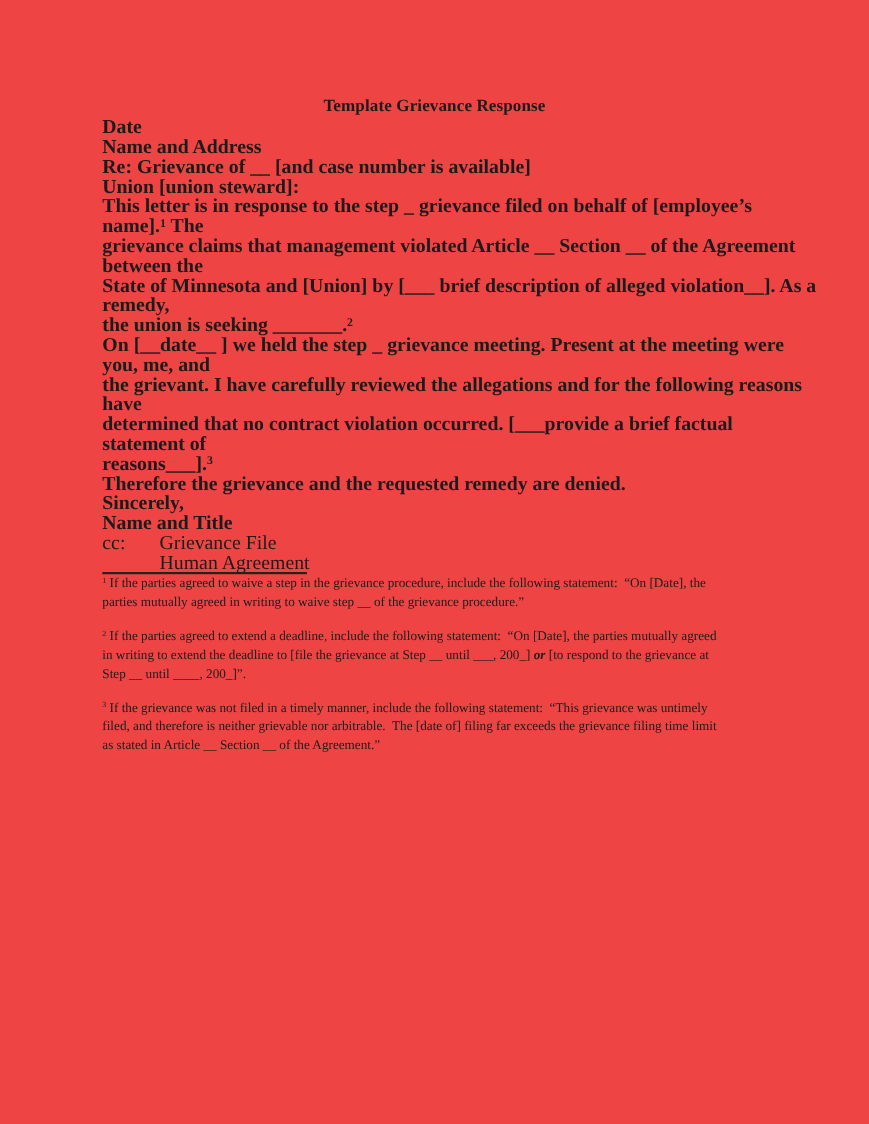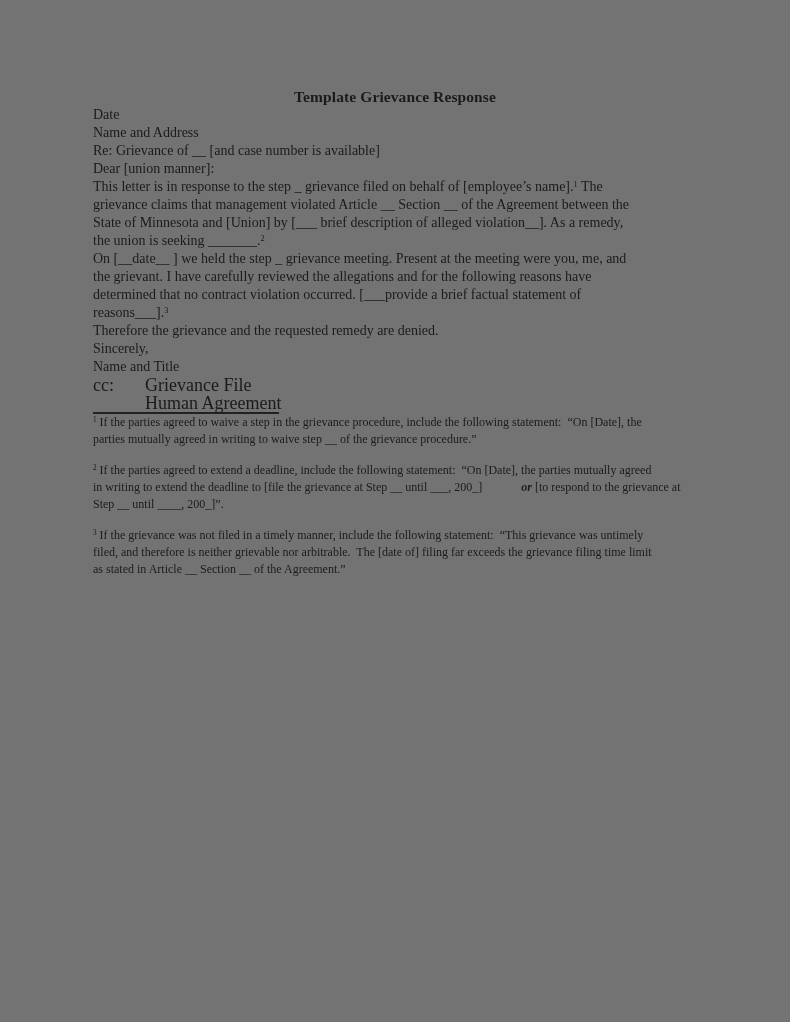--- a/index.html
+++ b/index.html
@@ -1,21 +1,21 @@
 <!DOCTYPE html>
 <html><head>
 <meta charset="utf-8">
 <style>
   html, body { margin: 0; padding: 0; background: #e8e8e8; }
   .page {
     position: relative;
     width: 790px;
     height: 1022px;
     margin: 0 auto;
-    background: #737373;
+    background: #ef4444;
     font-family: "Liberation Serif", "DejaVu Serif", serif;
     color: #1b1b1b;
     overflow: hidden;
   }
   .content {
     position: absolute;
     left: 93px;
     top: 88px;
     width: 650px;
   }
@@ -23,23 +23,24 @@
 
   .title {
     width: 604px;
     font-size: 15.5px;
     line-height: 18px;
     font-weight: bold;
     text-align: center;
     letter-spacing: 0.1px;
   }
   .line, .para {
-    font-size: 14px;
+    font-size: 18px;
     line-height: 18px;
     white-space: pre-wrap;
+    font-weight: bold;
   }
   .date      { margin-top: 42px; }
   .addr      { margin-top: 18px; }
   .re        { margin-top: 18px; padding-left: 47px; }
   .salut     { margin-top: 18px; }
   .p1        { margin-top: 17px; }
   .p2        { margin-top: 17px; }
   .p3        { margin-top: 18px; }
   .closing   { margin-top: 17px; }
   .sig       { margin-top: 52px; }
@@ -61,37 +62,37 @@
     width: 186px;
     border-top: 2px solid #222222;
     margin-bottom: 7px;
   }
   .fn {
     font-size: 12px;
     line-height: 17px;
     white-space: pre-wrap;
   }
   .fn + .fn { margin-top: 14px; }
-  .bold-italic { font-weight: bold; font-style: italic; margin-left: 36px; }
+  .bold-italic { font-weight: bold; font-style: italic; }
 </style>
 </head>
 <body>
 
 <div class="page">
   <div class="content">
 
     <h1 class="title">Template Grievance Response</h1>
 
     <p class="line date">Date</p>
 
     <p class="line addr">Name and Address</p>
 
     <p class="line re">Re: Grievance of __ [and case number is available]</p>
 
-    <p class="line salut">Dear [union manner]:</p>
+    <p class="line salut">Union [union steward]:</p>
 
     <p class="para p1"><span>This letter is in response to the step _ grievance filed on behalf of [employee’s name].</span><sup class="fnref">1</sup><span> The
 grievance claims that management violated Article __ Section __ of the Agreement between the
 State of Minnesota and [Union] by [___ brief description of alleged violation__]. As a remedy,
 the union is seeking _______.</span><sup class="fnref">2</sup></p>
 
     <p class="para p2"><span>On [__date__ ] we held the step _ grievance meeting. Present at the meeting were you, me, and
 the grievant. I have carefully reviewed the allegations and for the following reasons have
 determined that no contract violation occurred. [___provide a brief factual statement of
 reasons___].</span><sup class="fnref">3</sup></p>

